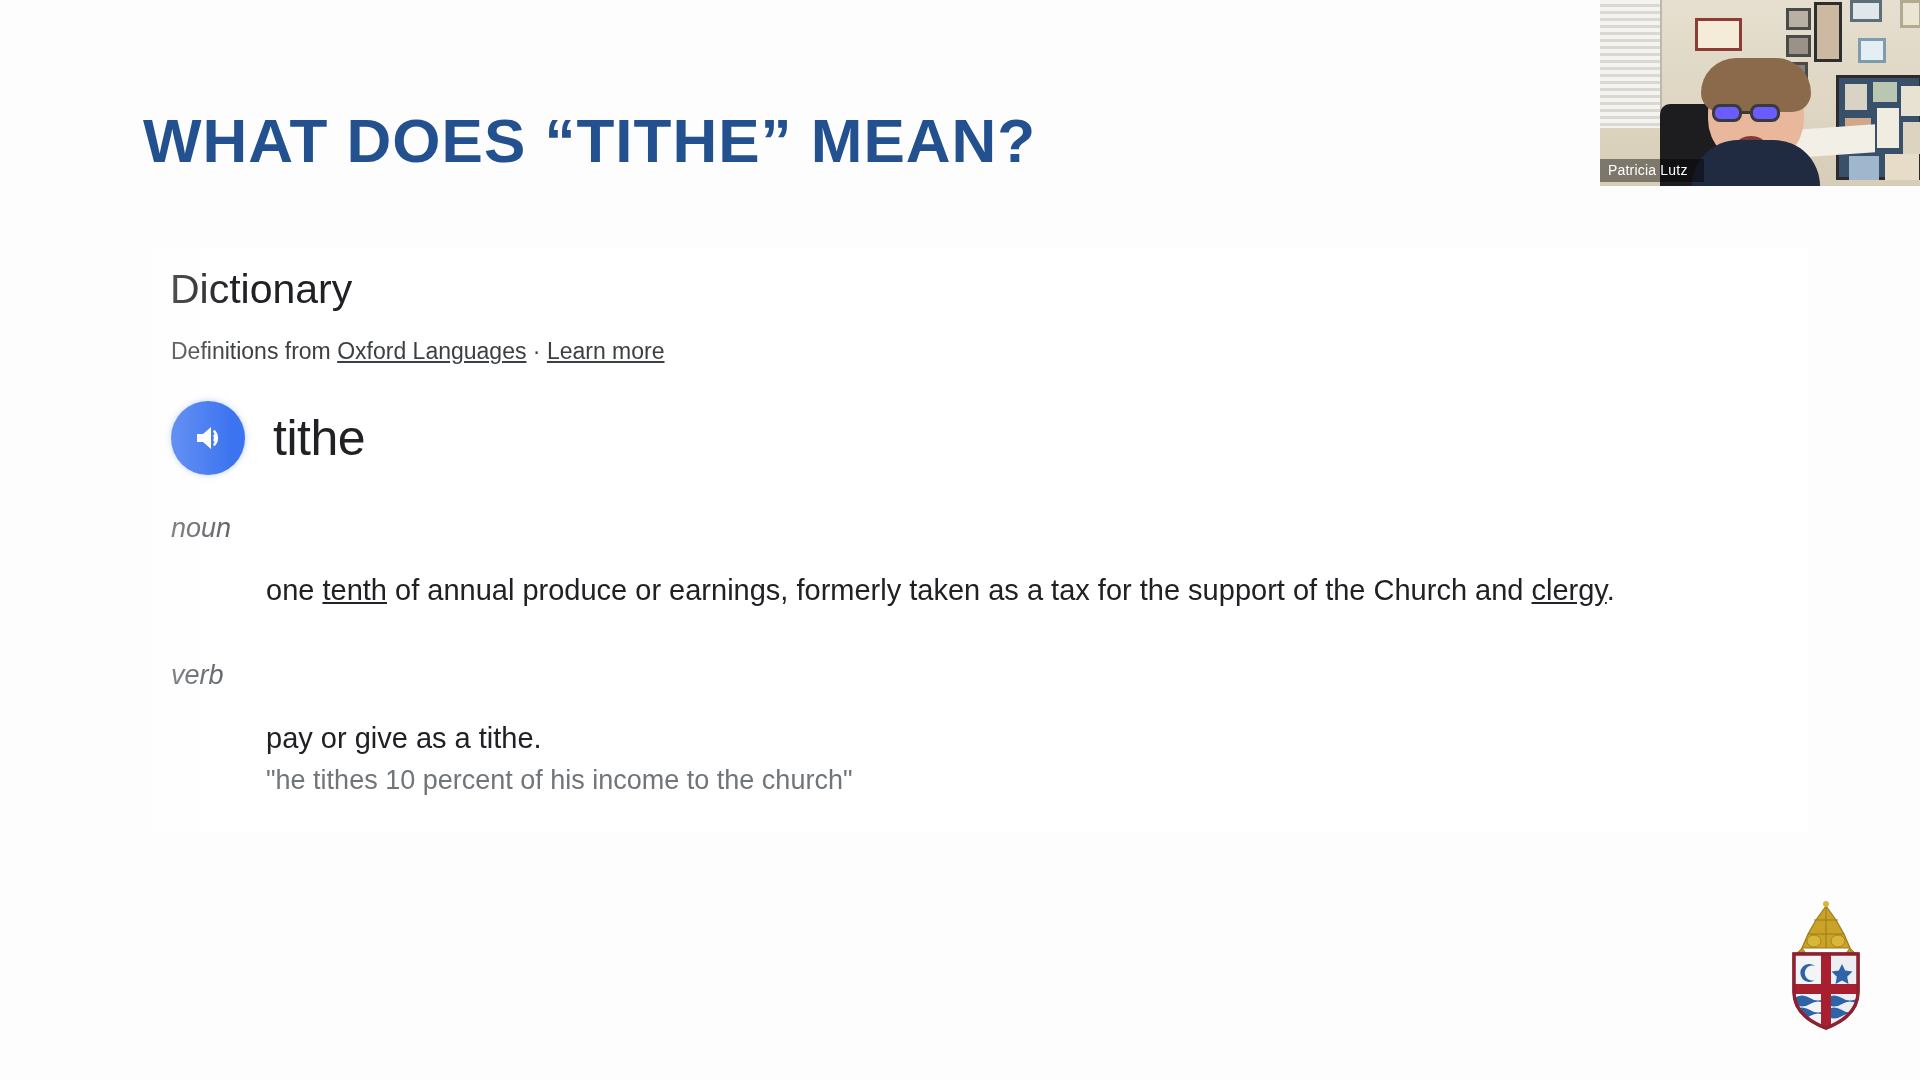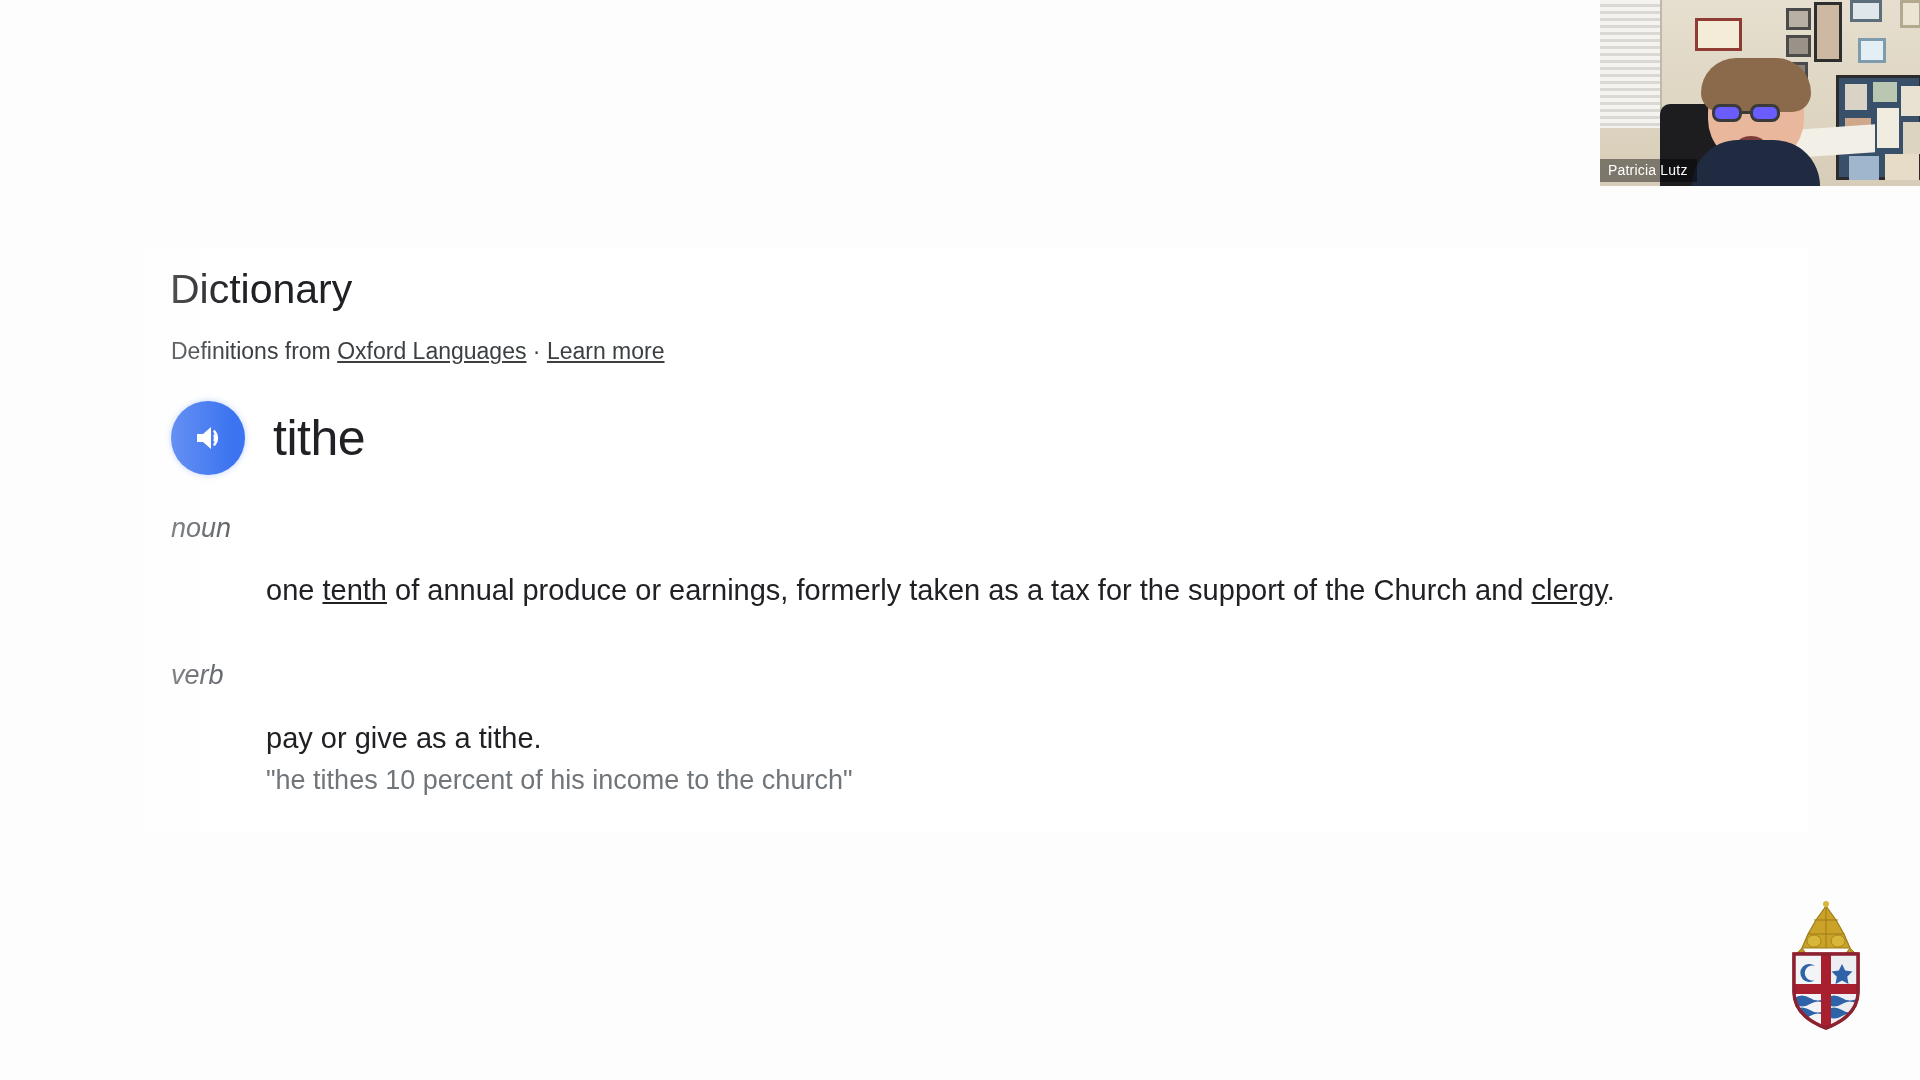--- a/index.html
+++ b/index.html
@@ -193,33 +193,34 @@
   .wc-glass.r { left:150px; }
   .wc-bridge {
     position:absolute; left:142px; top:111px; width:8px; height:3px; background:#3a3a3a;
   }
   .wc-mouth {
     position:absolute; left:138px; top:136px; width:26px; height:13px;
     background:#7d3b3b; border-radius:50%;
   }
   .wc-name {
     position:absolute; left:0px; bottom:4px;
-    padding:3px 9px 4px 8px;
+    padding:3px 16px 4px 8px;
     background:rgba(0,0,0,0.42);
     color:#ffffff;
     font-size:14px;
     letter-spacing:0.2px;
     font-family:"Liberation Sans", sans-serif;
   }
 </style>
 </head>
 <body>
 
 <div class="slide">
 
+  <div class="slide-title">WHAT DOES “TITHE” MEAN?</div>
 
   <div class="dict-card">
 
     <div class="dict-head">Dictionary</div>
 
     <div class="dict-source">
       <span>Definitions from </span><span class="u">Oxford Languages</span><span> · </span><span class="u">Learn more</span>
     </div>
 
     <div class="word-row">

